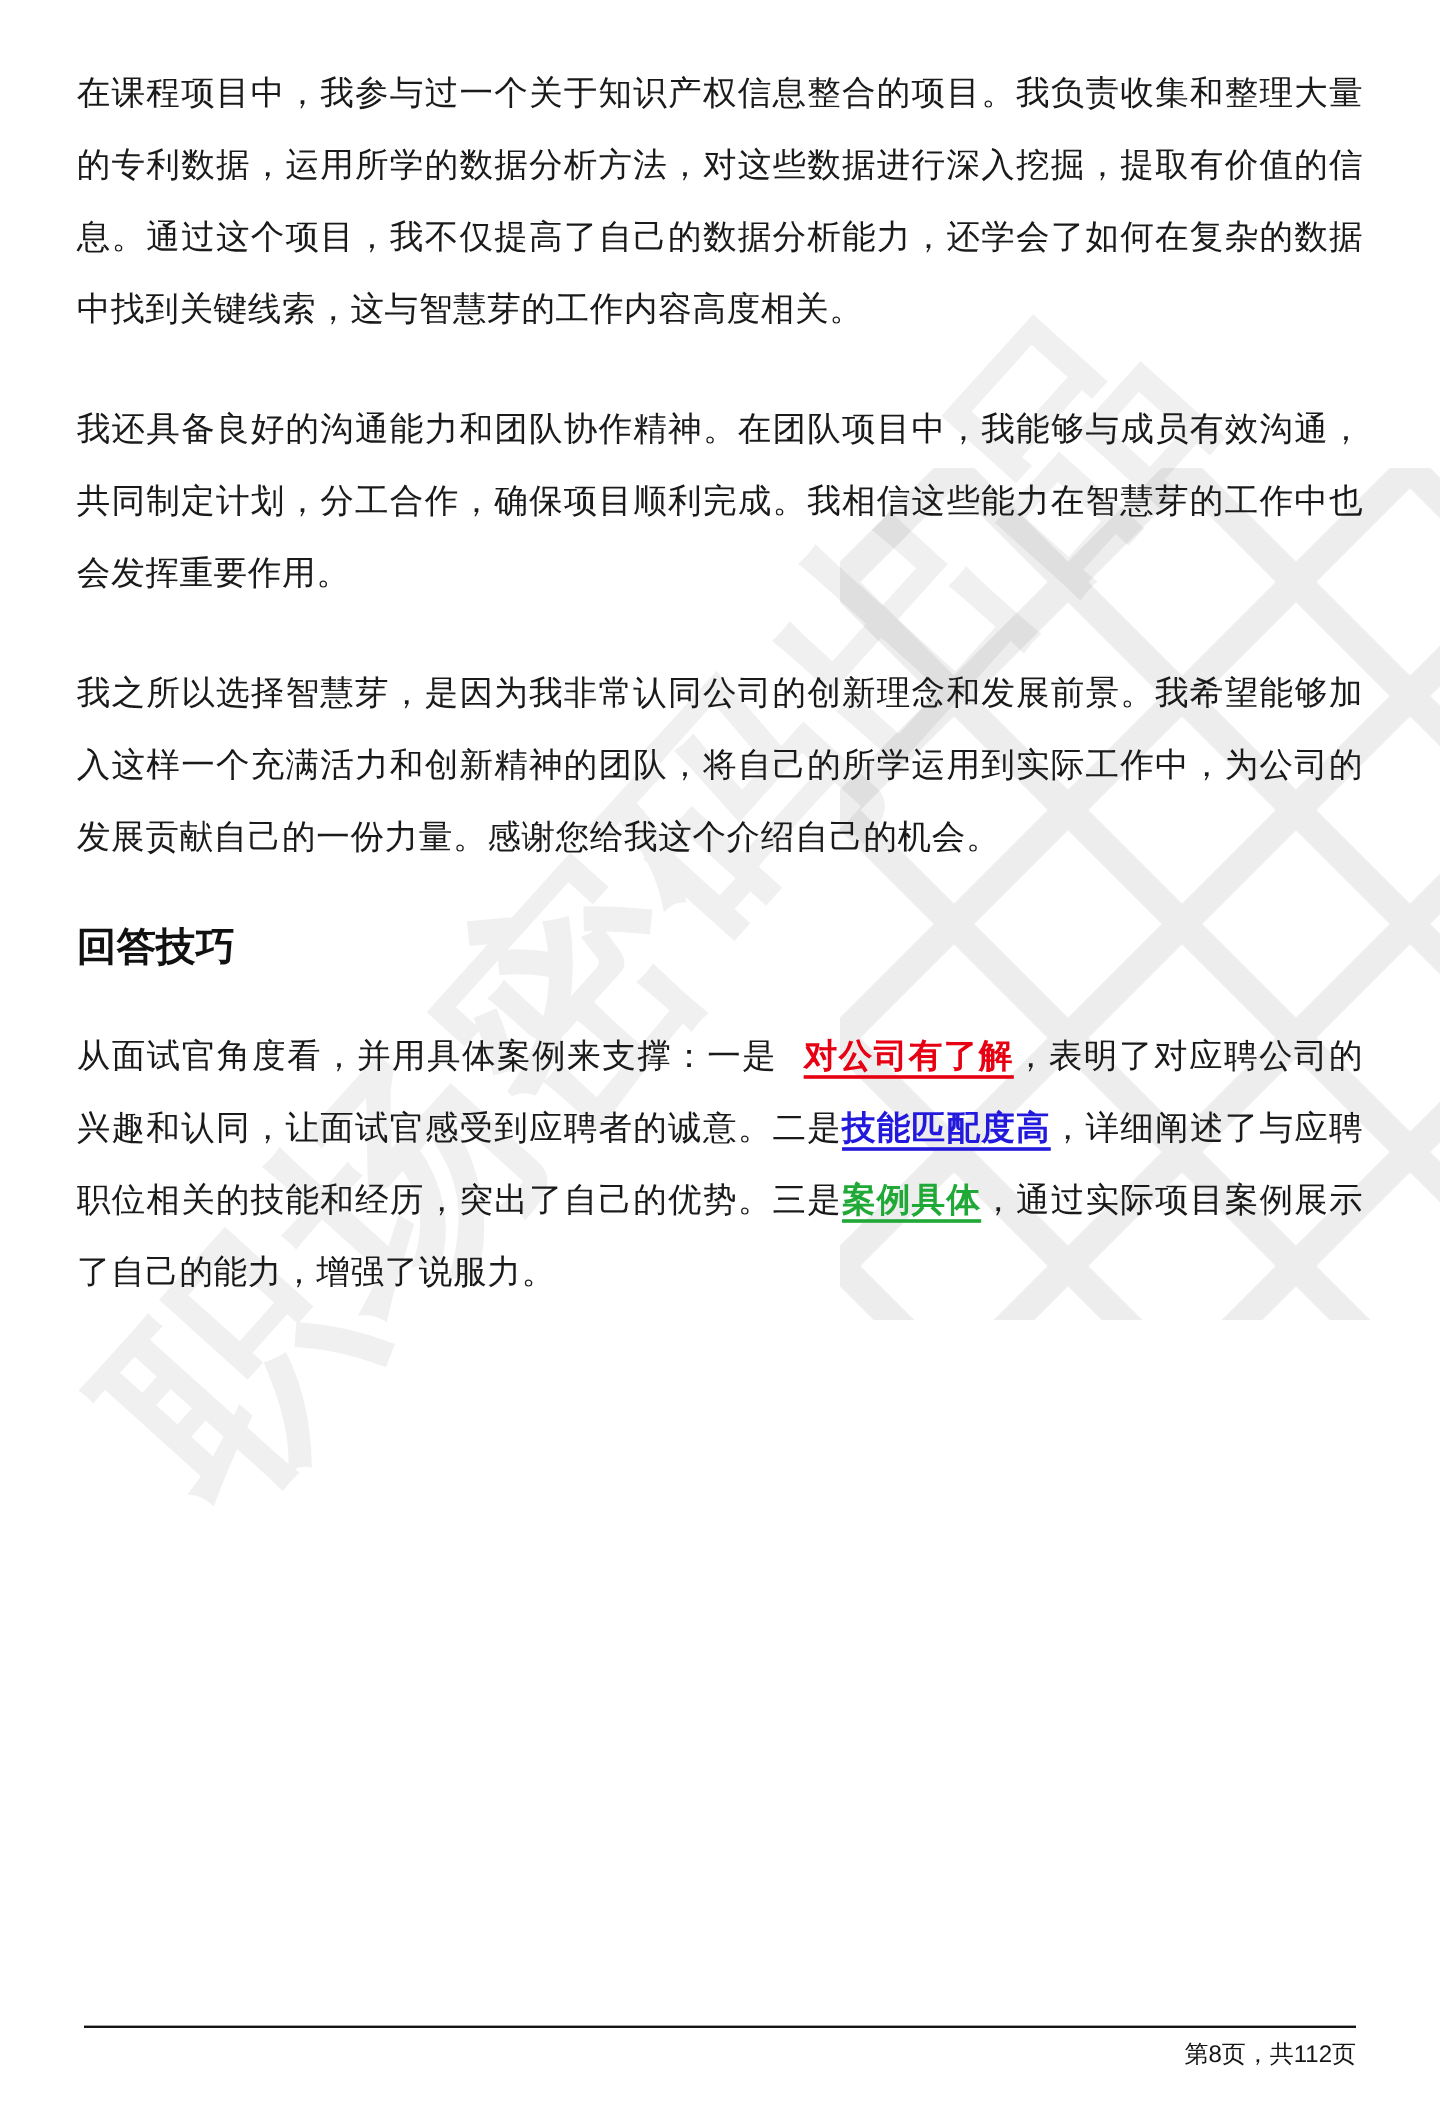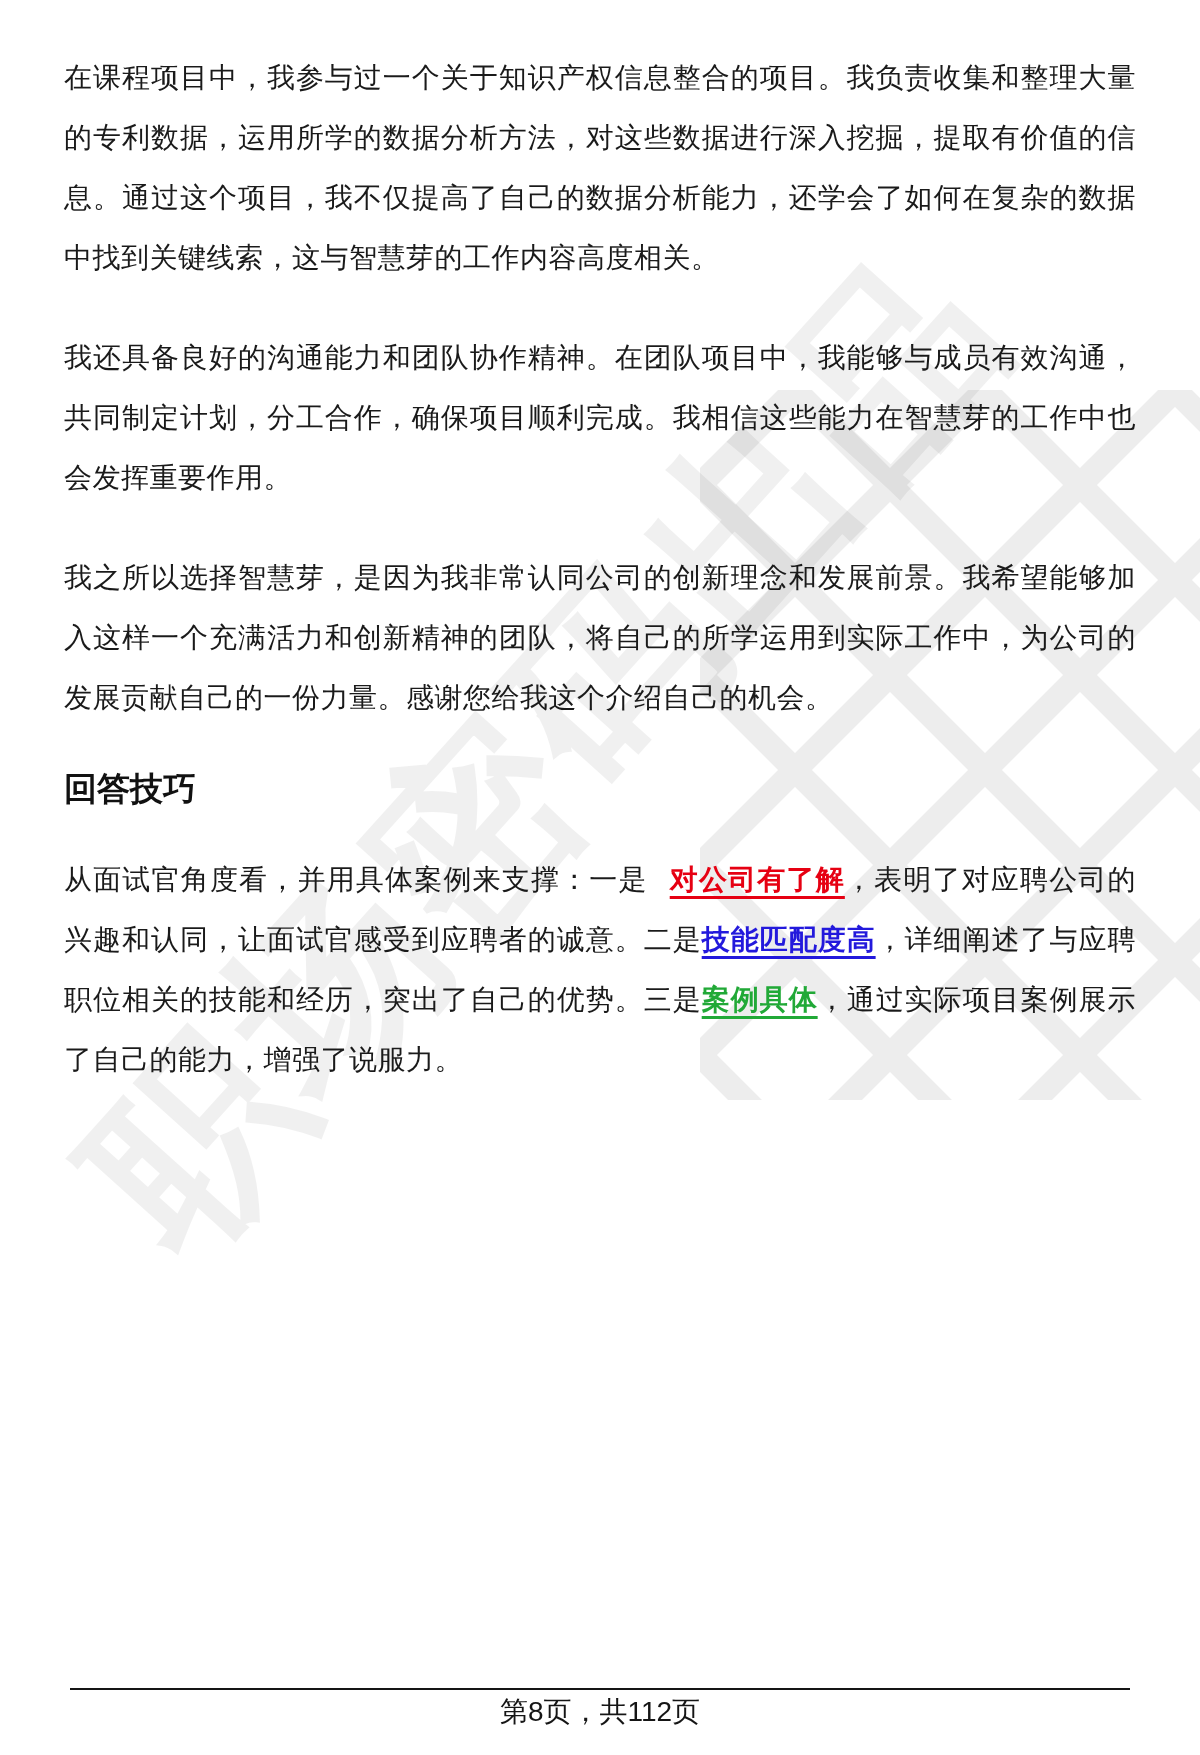--- a/index.html
+++ b/index.html
@@ -78,22 +78,22 @@
     right: 70px;
     top: 1688px;
     z-index: 1;
   }
   .footer-rule {
     border-top: 2px solid #151515;
     height: 0;
   }
   .page-num {
     margin-top: 4px;
-    text-align: center;
-    font-size: 28px;
+    text-align: right;
+    font-size: 20px;
     line-height: 36px;
     color: #151515;
   }
 </style>
 </head>
 <body>
 
 <div class="watermark-layer">
   <svg class="wm-lattice" viewBox="0 0 500 710" xmlns="http://www.w3.org/2000/svg" aria-hidden="true">
     <defs>

